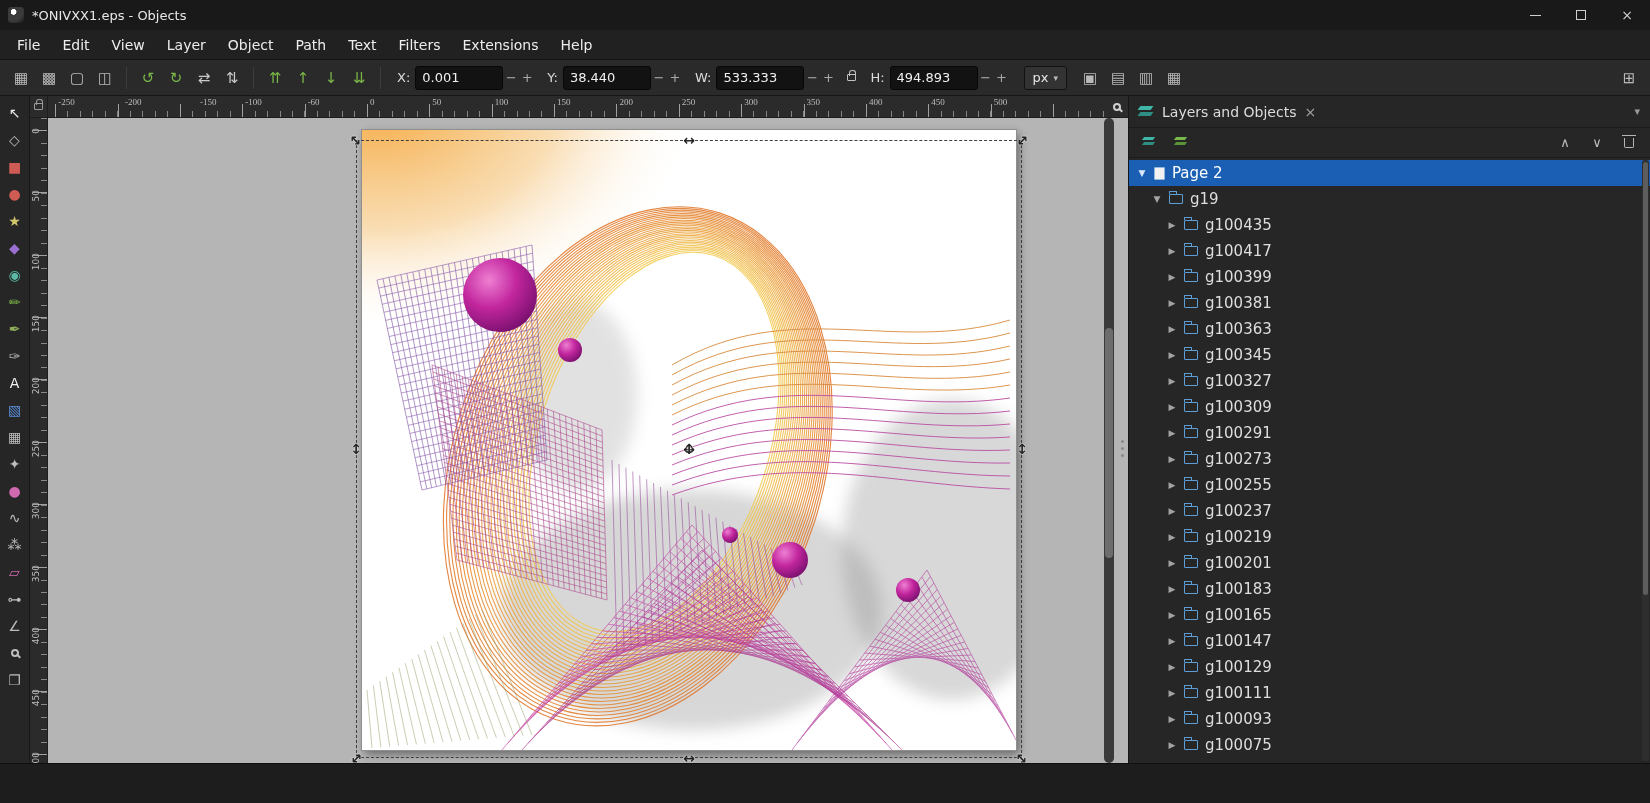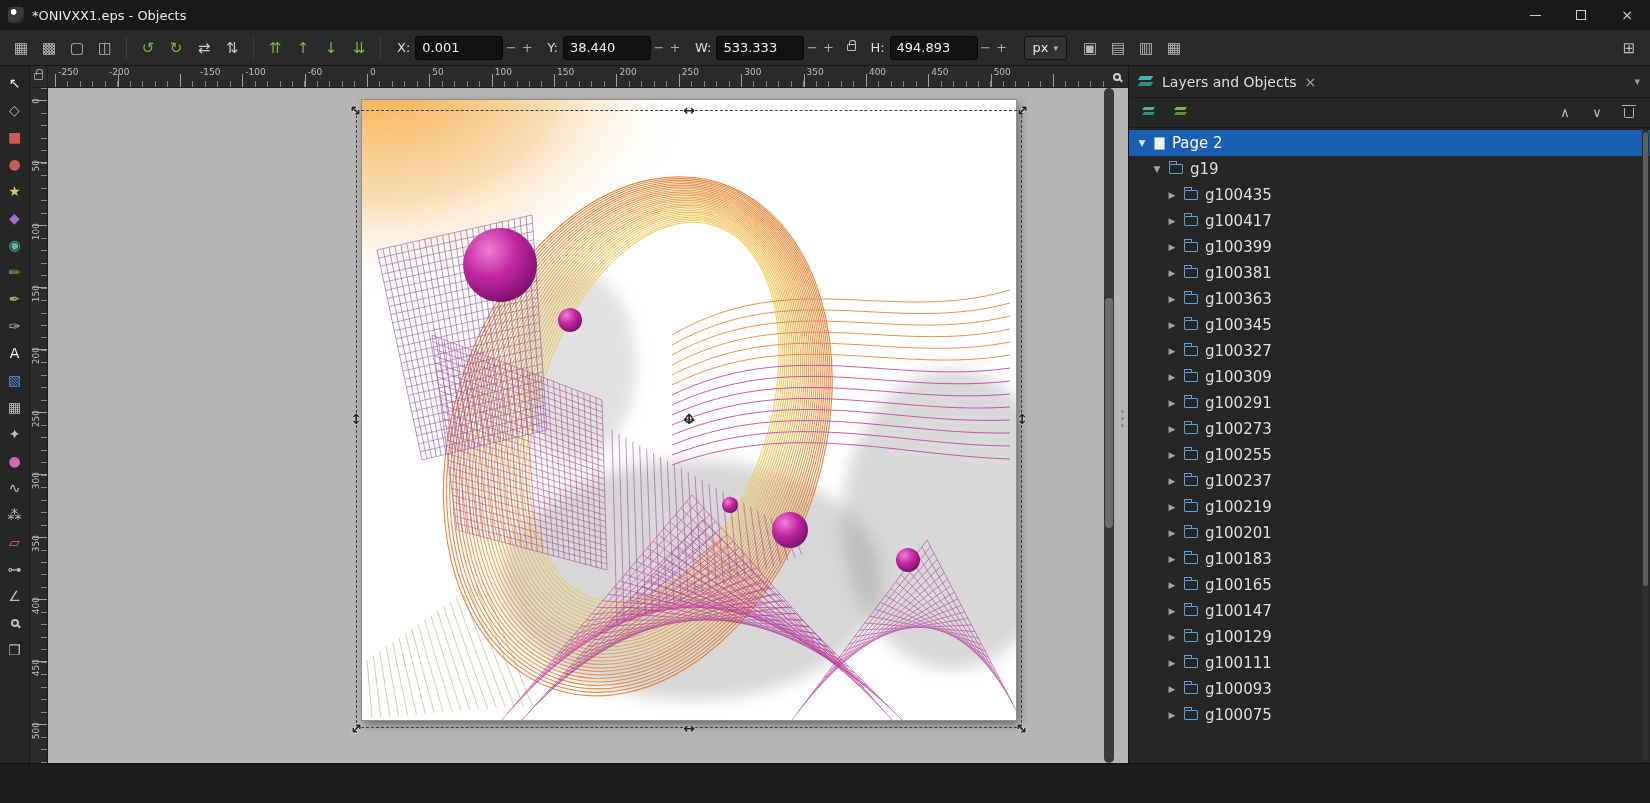--- a/index.html
+++ b/index.html
@@ -68,21 +68,21 @@
     background-size:6px 100%; background-repeat:no-repeat; background-position:right 0 top 0; }
   .vtick { position:absolute; right:0; width:14px; height:1px; background:#a0a0a0; }
   .vlabel { position:absolute; left:1px; font-size:9px; color:#bdbdbd; white-space:nowrap;
     transform:rotate(-90deg) translateX(-100%); transform-origin:0 0; }
 
   
   #canvascol { flex:1; display:flex; flex-direction:column; min-width:0; }
   #hrulerrow { height:22px; background:#2b2b2b; border-bottom:1px solid #1d1d1d; display:flex; }
   #hruler { flex:1; position:relative; overflow:hidden;
     background-image:repeating-linear-gradient(90deg, rgba(150,150,150,.85) 0 1px, transparent 1px 12.473px);
-    background-size:100% 6px; background-repeat:no-repeat; background-position:7px bottom; }
+    background-size:100% 6px; background-repeat:no-repeat; background-position:7px bottom;font-family:Liberation Serif, serif; }
   .htick { position:absolute; bottom:0; width:1px; height:13px; background:#a0a0a0; }
   .hlabel { position:absolute; top:1px; font-size:9px; color:#bdbdbd; }
   #ruler-zoom { width:22px; display:flex; align-items:center; justify-content:center; background:#2b2b2b; }
   #ruler-zoom .mag { border-color:#cfcfcf; }
   #ruler-zoom .mag:after { background:#cfcfcf; }
 
   #canvas { flex:1; position:relative; background:#b5b5b5; overflow:hidden; }
   #page { position:absolute; left:314px; top:12px; width:654px; height:620px; background:#ffffff;
     box-shadow:0 0 0 1px #8f8f8f, 3px 4px 9px rgba(0,0,0,.45); }
   #art { position:absolute; inset:0; width:100%; height:100%; }
@@ -162,20 +162,32 @@
       <span class="winbtn">
           <span class="min-glyph"></span>
         </span>
       <span class="winbtn">
           <span class="max-glyph"></span>
         </span>
       <span class="winbtn">×</span>
     </div>
   </div>
 
+  <div id="menubar">
+      <span class="menu-item">File</span>
+      <span class="menu-item">Edit</span>
+      <span class="menu-item">View</span>
+      <span class="menu-item">Layer</span>
+      <span class="menu-item">Object</span>
+      <span class="menu-item">Path</span>
+      <span class="menu-item">Text</span>
+      <span class="menu-item">Filters</span>
+      <span class="menu-item">Extensions</span>
+      <span class="menu-item">Help</span>
+    </div>
 
   <div id="toolcontrols">
     <div class="icon-group" id="sel-icons">
         <span class="icon-cell">
           <span class="glyph">▦</span>
         </span>
         <span class="icon-cell">
           <span class="glyph">▩</span>
         </span>
         <span class="icon-cell">
@@ -369,21 +381,21 @@
           <span class="vlabel" style="top: 633.65px;">500</span>
         </div>
     </div>
 
     <div id="canvascol">
       <div id="hrulerrow">
         <div id="hruler">
             <span class="htick" style="left: 7.175px;"></span>
             <span class="hlabel" style="left: 10.175px;">-250</span>
             <span class="htick" style="left: 69.54px;"></span>
-            <span class="hlabel" style="left: 61px; text-align: right;">-200</span>
+            <span class="hlabel" style="left: 77px; text-align: right;">-200</span>
             <span class="htick" style="left: 131.905px;"></span>
             <span class="hlabel" style="left: 152px;">-150</span>
             <span class="htick" style="left: 194.27px;"></span>
             <span class="hlabel" style="left: 197.27px;">-100</span>
             <span class="htick" style="left: 256.635px;"></span>
             <span class="hlabel" style="left: 259.635px;">-60</span>
             <span class="htick" style="left: 319px;"></span>
             <span class="hlabel" style="left: 322px;">0</span>
             <span class="htick" style="left: 381.365px;"></span>
             <span class="hlabel" style="left: 384.365px;">50</span>

